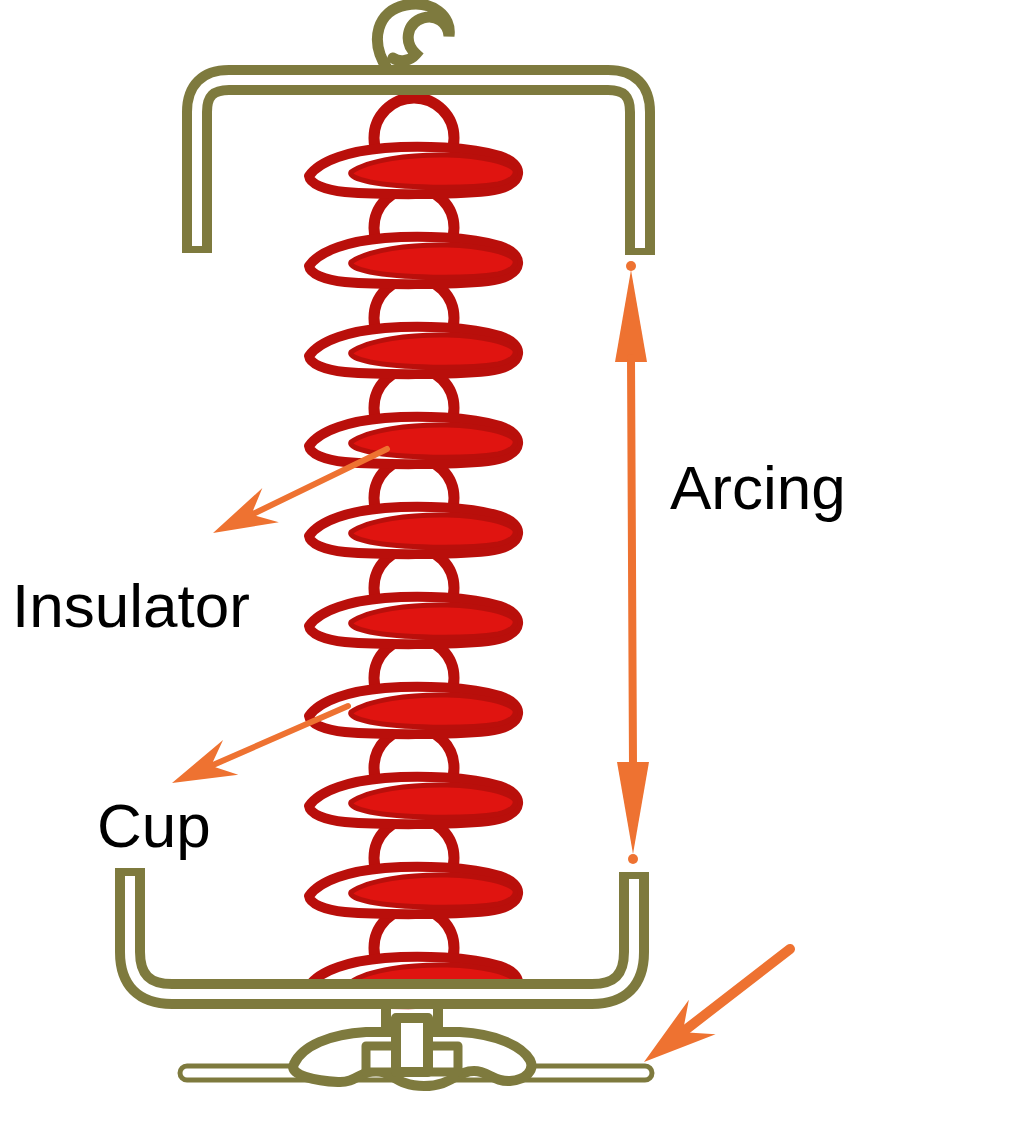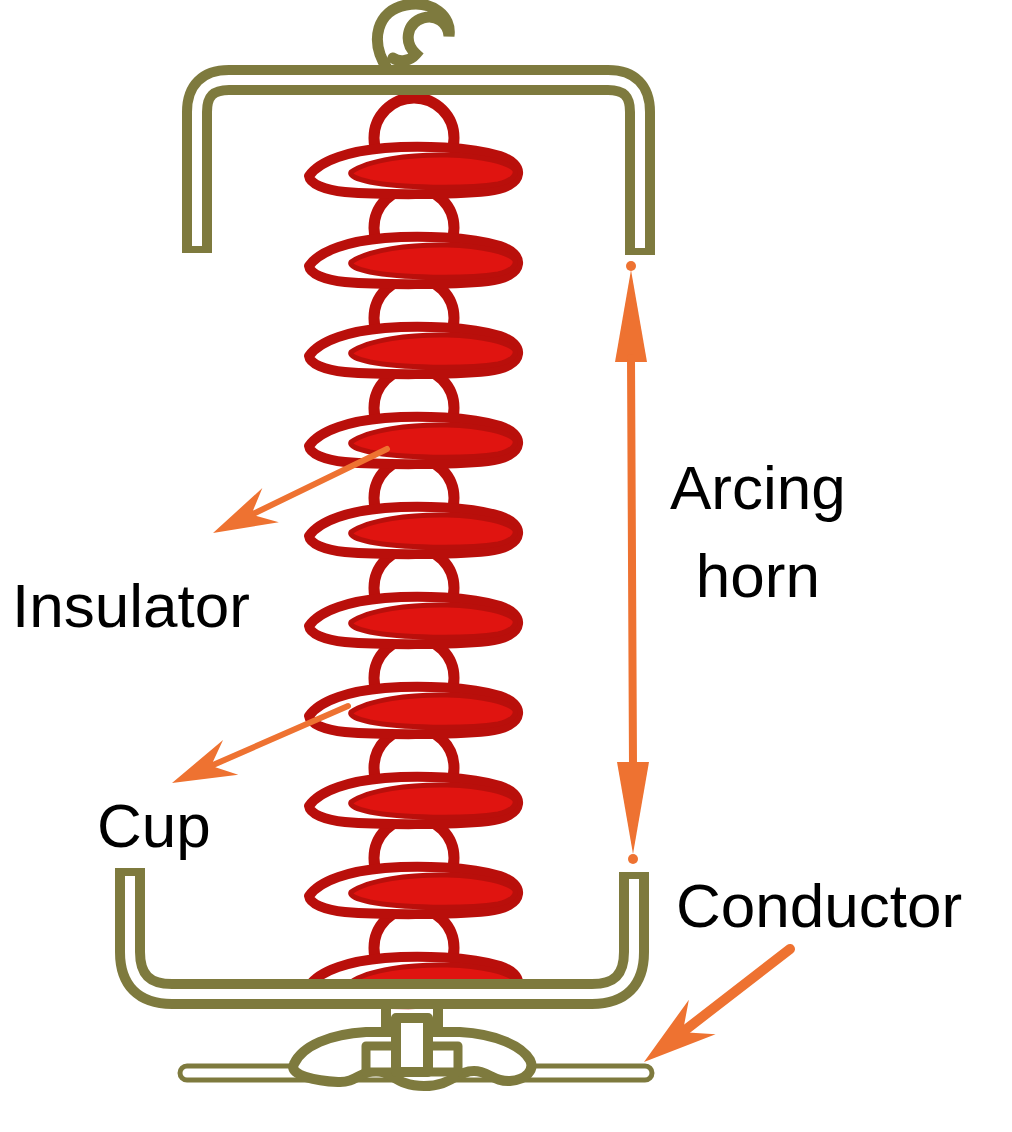--- a/index.html
+++ b/index.html
@@ -30,21 +30,21 @@
   .lens{fill:var(--c-red-fill);stroke:var(--c-red-stroke);stroke-width:5;stroke-linejoin:round;}
   
   .arrow-shaft{stroke:var(--c-orange);stroke-linecap:round;fill:none;}
   .arrow-head{fill:var(--c-orange);stroke:none;}
   .arrow-dot{fill:var(--c-orange);}
   
   .label{
     position:absolute;color:var(--c-text);font-size:62px;line-height:1.15;
     white-space:nowrap;letter-spacing:0px;
   }
-  .label .line{display:block;text-align:center;}
+  .label .line{display:block;}
 </style>
 </head>
 <body>
 
 <div id="stage">
 
   <svg width="1012" height="1132" viewBox="0 0 1012 1132">
 
     <defs>
 
@@ -138,19 +138,17 @@
     <g>
       <line class="arrow-shaft" x1="790" y1="949" x2="684" y2="1031" stroke-width="10"></line>
       <use href="#dart" xlink:href="#dart" class="arrow-head" transform="translate(644 1062) rotate(-37.7) scale(1.15)"></use>
     </g>
   </svg>
 
   <div class="label" style="left:12px;top:570px;">Insulator</div>
 
   <div class="label" style="left:670px;top:444px;line-height:88px;">
     <span class="line">Arcing</span>
-    <span class="line">horn</span>
   </div>
 
   <div class="label" style="left:97px;top:790px;">Cup</div>
 
-  <div class="label" style="left:676px;top:870px;">Conductor</div>
 </div>
 
 </body></html>

